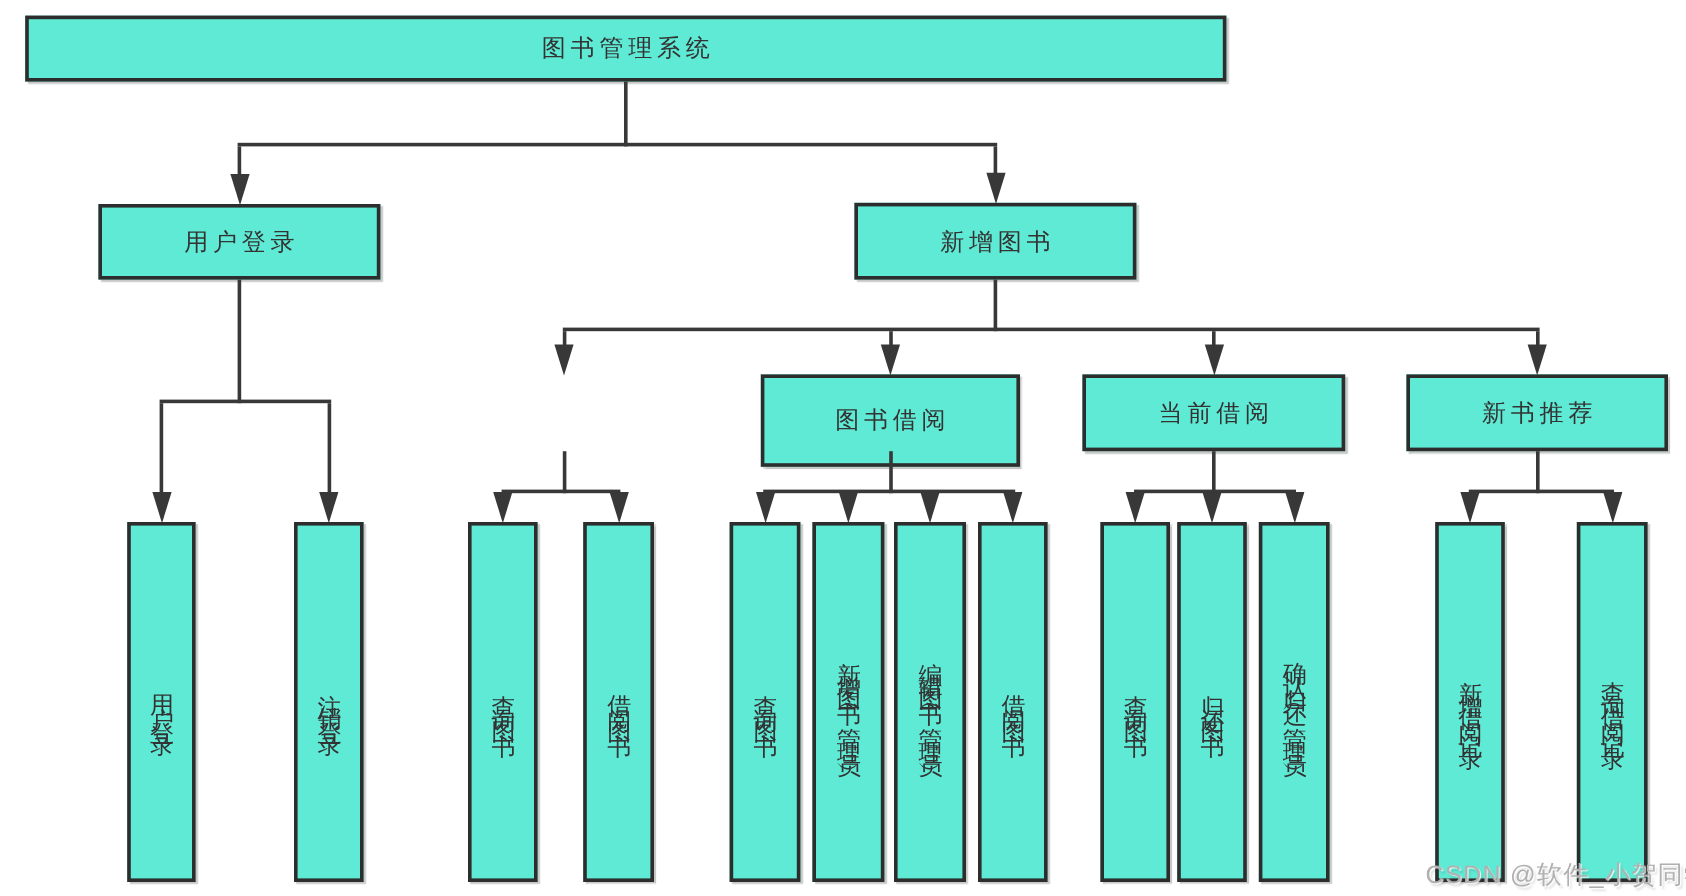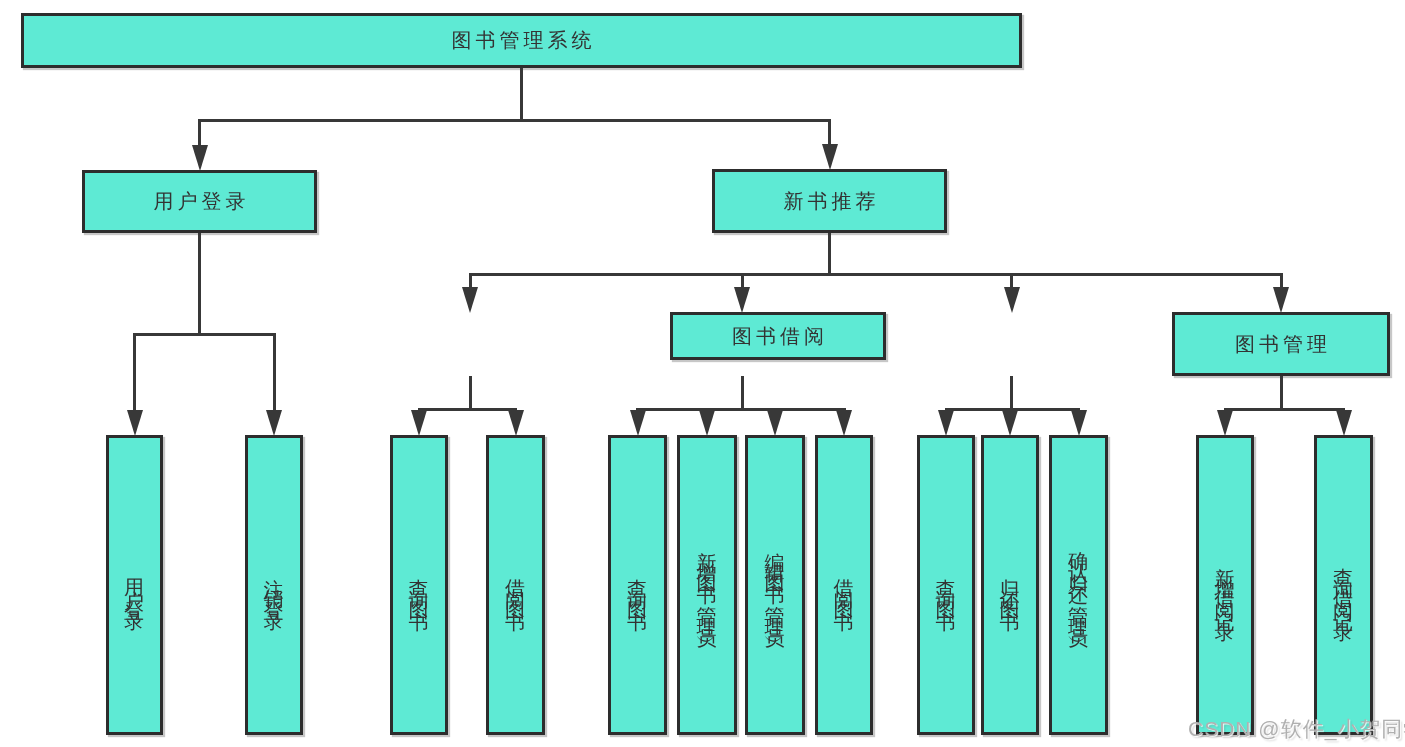--- a/index.html
+++ b/index.html
@@ -63,27 +63,30 @@
 
 <div id="canvas">
   <div class="watermark">CSDN @软件_小贺同学</div>
 <div class="node h" style="left: 21px; top: 13px; width: 1001px; height: 55px;">
       <span>图书管理系统</span>
     </div>
     <div class="node h" style="left: 82px; top: 170px; width: 235px; height: 63px;">
       <span>用户登录</span>
     </div>
     <div class="node h" style="left: 712px; top: 169px; width: 235px; height: 64px;">
-      <span>新书推荐</span>
+      <span>新增图书</span>
     </div>
-    <div class="node h" style="left: 634px; top: 312px; width: 216px; height: 48px; margin-left: 36px;">
+    <div class="node h" style="left: 634px; top: 312px; width: 216px; height: 77px;">
       <span>图书借阅</span>
     </div>
+    <div class="node h" style="left: 902px; top: 312px; width: 219px; height: 64px;">
+      <span>当前借阅</span>
+    </div>
     <div class="node h" style="left: 1172px; top: 312px; width: 218px; height: 64px;">
-      <span>图书管理</span>
+      <span>新书推荐</span>
     </div>
     <div class="node v" style="left: 106px; top: 435px; width: 57px; height: 300px;">
       <span>用户登录</span>
     </div>
     <div class="node v" style="left: 245px; top: 435px; width: 58px; height: 300px;">
       <span>注销登录</span>
     </div>
     <div class="node v" style="left: 390px; top: 435px; width: 58px; height: 300px;">
       <span>查询图书</span>
     </div>

